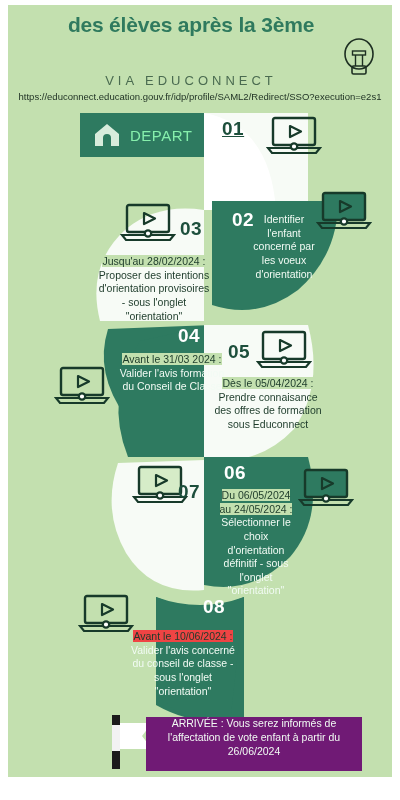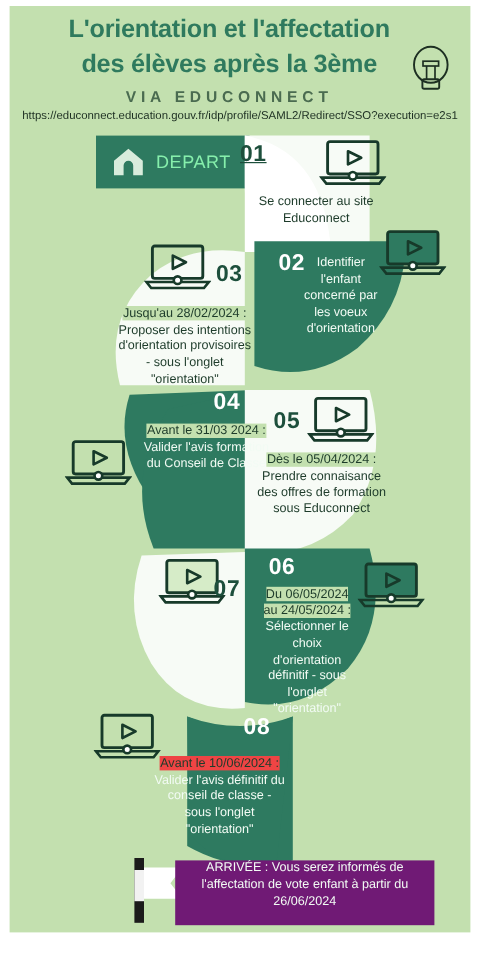--- a/index.html
+++ b/index.html
@@ -23,21 +23,21 @@
     position:absolute;left:18px;top:6px;width:330px;
     text-align:center;
     color:#2f7a5e;
     font-size:21px;font-weight:bold;line-height:1.38;
     letter-spacing:-0.2px;
   }
   .title .l2{display:block;}
   .subtitle{
     position:absolute;left:18px;top:68px;width:330px;
     text-align:center;color:#4a6b50;
-    font-size:13px;font-weight:bold;letter-spacing:4px;
+    font-size:13px;font-weight:normal;letter-spacing:4px;
   }
   .url{
     position:absolute;left:0;top:86px;width:384px;
     text-align:center;color:#1d2f22;
     font-size:9.5px;
   }
   .bulb{position:absolute;left:328px;top:28px;width:46px;height:50px;}
 
   
   .depart{
@@ -73,21 +73,20 @@
   .arrivee-text{color:#f2fbf4;font-size:10.5px;line-height:1.32;text-align:center;}
   .flag{position:absolute;left:98px;top:708px;width:52px;height:58px;}
 </style>
 </head>
 <body>
 
 <div class="canvas">
 
   <div class="header">
     <div class="title">
-      <span>L'orientation et l'affectation</span>
       <span class="l2">des élèves après la 3ème</span>
     </div>
     <div class="subtitle">VIA EDUCONNECT</div>
     <div class="url">https://educonnect.education.gouv.fr/idp/profile/SAML2/Redirect/SSO?execution=e2s1</div>
     <svg class="bulb" viewBox="0 0 46 50">
       <ellipse cx="23" cy="21" rx="14" ry="15" fill="none" stroke="#1d2f22" stroke-width="1.6"></ellipse>
       <rect x="16.5" y="18" width="13" height="4" fill="none" stroke="#1d2f22" stroke-width="1.4"></rect>
       <line x1="19.5" y1="22" x2="19.5" y2="33" stroke="#1d2f22" stroke-width="1.4"></line>
       <line x1="26.5" y1="22" x2="26.5" y2="33" stroke="#1d2f22" stroke-width="1.4"></line>
       <rect x="16" y="33" width="14" height="8" rx="1.5" fill="none" stroke="#1d2f22" stroke-width="1.6"></rect>
@@ -122,22 +121,21 @@
     <path d="M148 592 Q192 608 236 592 L236 712 Q190 724 148 700 Z" fill="#2e7a60"></path>
     <path d="M148 592 Q192 612 236 592 L222 718 Q178 722 150 690 Z" fill="#2e7a60"></path>
   </svg>
 
   <svg class="ico" style="left:258px;top:110px;" viewBox="0 0 56 42">
     <rect x="7" y="3" width="42" height="27" rx="2" fill="none" stroke="#173a2a" stroke-width="2.4"></rect>
     <path d="M24 11 L35 16.5 L24 22 Z" fill="none" stroke="#173a2a" stroke-width="2.2" stroke-linejoin="round"></path>
     <path d="M2 33 L54 33 L50 38 L6 38 Z" fill="none" stroke="#173a2a" stroke-width="2.2"></path>
     <circle cx="28" cy="31.5" r="3.2" fill="#fff" stroke="#173a2a" stroke-width="2.2"></circle>
   </svg>
-  <div class="num dark" style="left:192px;top:113px;text-decoration:underline;">01</div>
-  <div class="txt dark" style="left:203px;top:157px;width:105px;">Se connecter au site Educonnect</div>
+  <div class="num dark" style="left:214px;top:113px;text-decoration:underline;">01</div>
 
   <svg class="ico" style="left:308px;top:185px;" viewBox="0 0 56 42">
     <rect x="7" y="3" width="42" height="27" rx="2" fill="#2e7a60" stroke="#173a2a" stroke-width="2.4"></rect>
     <path d="M24 11 L35 16.5 L24 22 Z" fill="none" stroke="#173a2a" stroke-width="2.2" stroke-linejoin="round"></path>
     <path d="M2 33 L54 33 L50 38 L6 38 Z" fill="none" stroke="#173a2a" stroke-width="2.2"></path>
     <circle cx="28" cy="31.5" r="3.2" fill="#fff" stroke="#173a2a" stroke-width="2.2"></circle>
   </svg>
   <div class="num light" style="left:224px;top:204px;">02</div>
   <div class="txt light" style="left:238px;top:208px;width:76px;text-align:center;">Identifier l'enfant concerné par les voeux d'orientation</div>
 
@@ -199,21 +197,21 @@
 
   <svg class="ico" style="left:70px;top:588px;" viewBox="0 0 56 42">
     <rect x="7" y="3" width="42" height="27" rx="2" fill="none" stroke="#173a2a" stroke-width="2.4"></rect>
     <path d="M24 11 L35 16.5 L24 22 Z" fill="none" stroke="#173a2a" stroke-width="2.2" stroke-linejoin="round"></path>
     <path d="M2 33 L54 33 L50 38 L6 38 Z" fill="none" stroke="#173a2a" stroke-width="2.2"></path>
     <circle cx="28" cy="31.5" r="3.2" fill="#fff" stroke="#173a2a" stroke-width="2.2"></circle>
   </svg>
   <div class="num light" style="left:195px;top:591px;">08</div>
   <div class="txt light" style="left:120px;top:625px;width:110px;">
     <span class="hl-white">Avant le 10/06/2024 :</span>
-    <span>Valider l'avis définitif du conseil de classe - sous l'onglet "orientation"</span>
+    <span>Valider l'avis concerné du conseil de classe - sous l'onglet "orientation"</span>
   </div>
 
   <svg class="flag" viewBox="0 0 52 58">
     <rect x="6" y="2" width="8" height="54" fill="#1b1b1b"></rect>
     <rect x="6" y="12" width="8" height="26" fill="#f2f2f2"></rect>
     <path d="M14 10 L46 10 L36 23 L46 36 L14 36 Z" fill="#ffffff"></path>
   </svg>
   <div class="arrivee">
     <span class="arrivee-text">ARRIVÉE : Vous serez informés de l'affectation de vote enfant à partir du 26/06/2024</span>
   </div>

